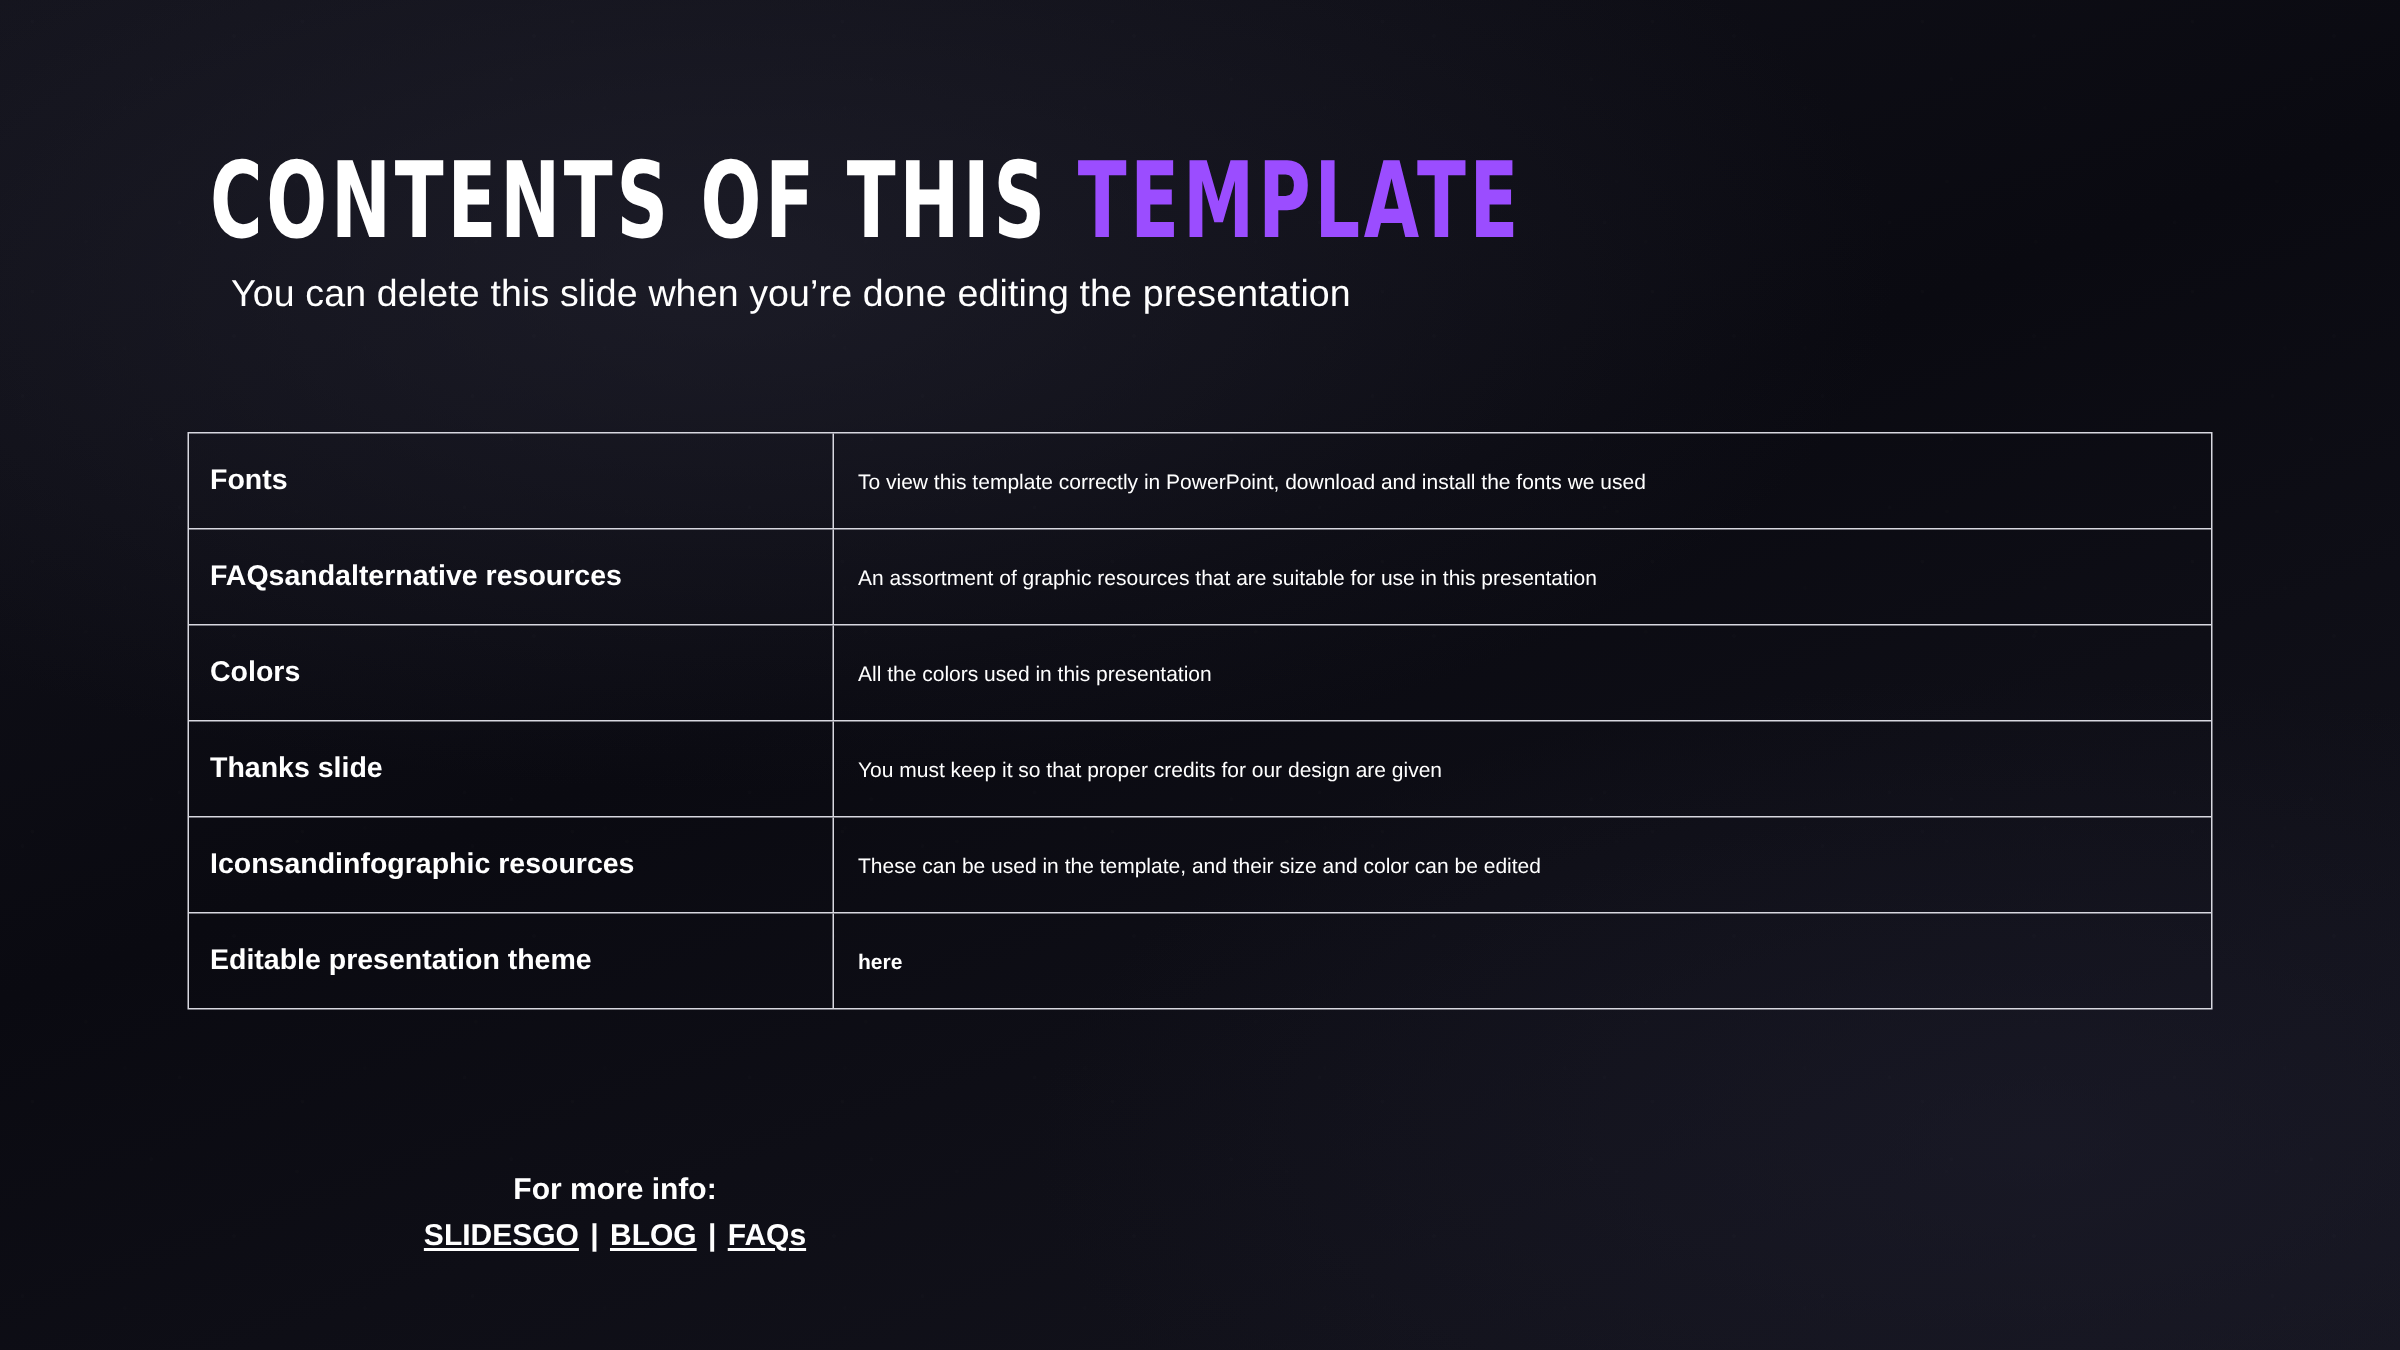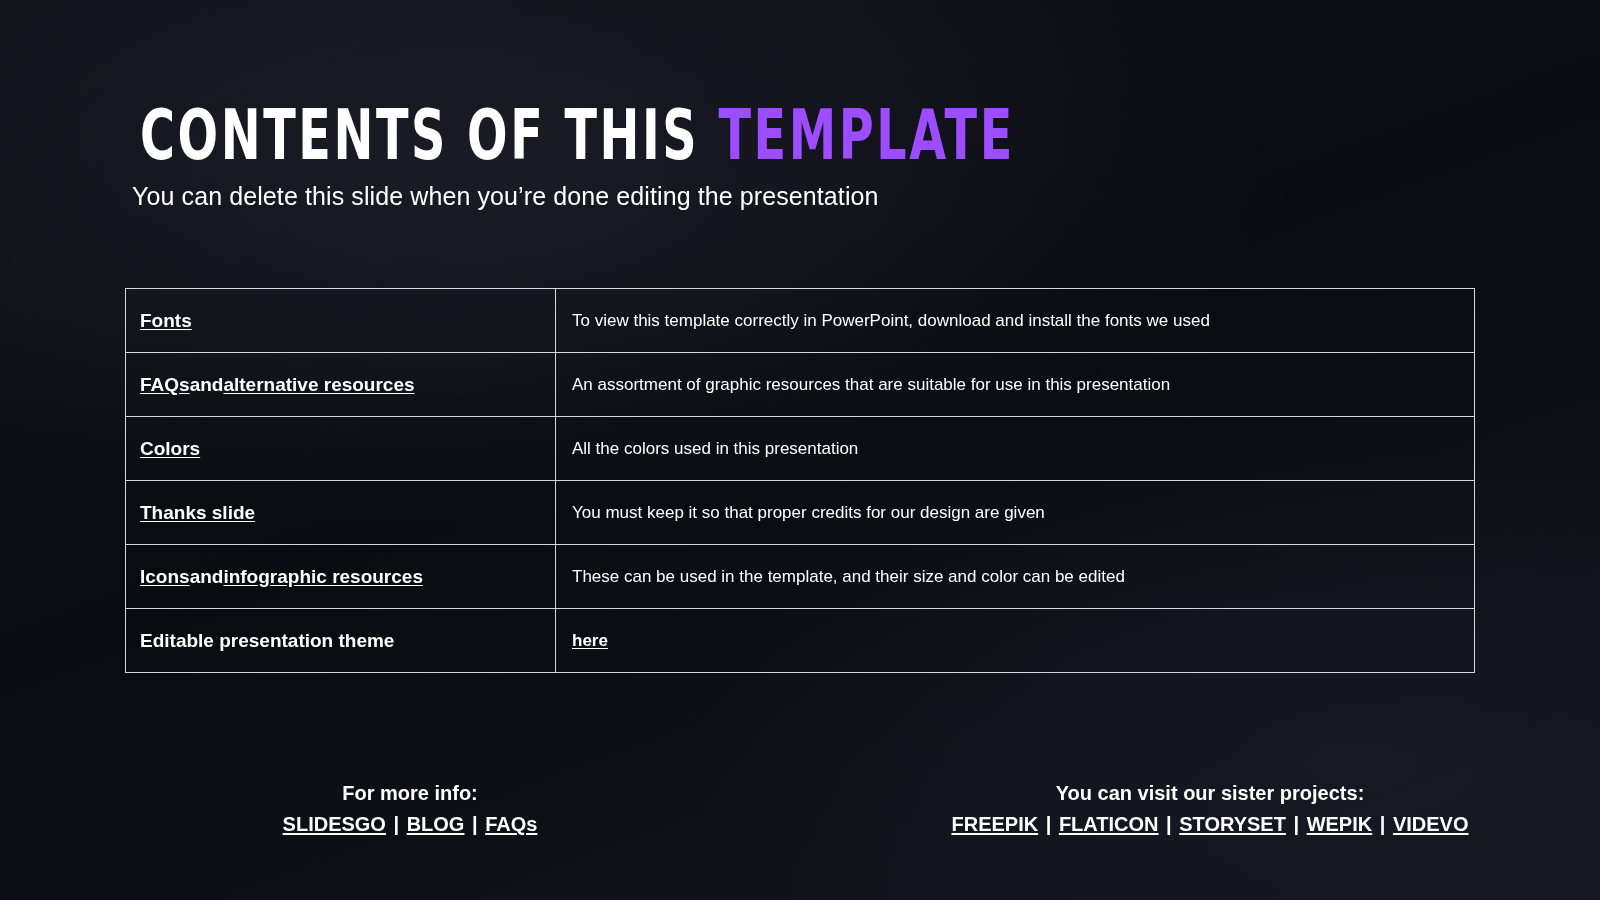--- a/index.html
+++ b/index.html
@@ -52,21 +52,21 @@
     font-family: "DejaVu Sans", sans-serif;
     font-stretch: condensed;
     transform: scaleY(1.35) scaleX(1.02);
     transform-origin: left top;
     white-space: nowrap;
   }
   .title .accent { color: #9b4dff; }
 
   .subtitle {
     position: absolute;
-    left: 132px;
+    left: 154px;
     top: 182px;
     font-size: 25px;
     font-weight: 400;
     color: #ffffff;
     letter-spacing: 0.1px;
   }
 
   .table {
     position: absolute;
     left: 125px;
@@ -90,25 +90,25 @@
     padding-left: 14px;
     font-size: 19px;
     font-weight: 700;
   }
   .cell-right {
     flex: 1;
     box-sizing: border-box;
     display: flex;
     align-items: center;
     padding-left: 16px;
-    font-size: 17px;
+    font-size: 14px;
     font-weight: 400;
     color: #ffffff;
   }
-  .u { text-decoration: underline; text-underline-offset: 2px; }
+  .u { text-underline-offset: 2px; }
   .plain { font-weight: 700; }
 
   .footer {
     position: absolute;
     top: 780px;
     left: 0;
     width: 1600px;
     display: flex;
   }
   .foot-block {
@@ -202,20 +202,14 @@
 
   </div>
 
   <div class="footer">
     <div class="foot-block foot-left">
       <div>For more info:</div>
       <div class="foot-links">
         <span class="link">SLIDESGO</span><span class="sep"> | </span><span class="link">BLOG</span><span class="sep"> | </span><span class="link">FAQs</span>
       </div>
     </div>
-    <div class="foot-block foot-right">
-      <div>You can visit our sister projects:</div>
-      <div class="foot-links">
-        <span class="link">FREEPIK</span><span class="sep"> | </span><span class="link">FLATICON</span><span class="sep"> | </span><span class="link">STORYSET</span><span class="sep"> | </span><span class="link">WEPIK</span><span class="sep"> | </span><span class="link">VIDEVO</span>
-      </div>
-    </div>
   </div>
 </div>
 
 </body></html>

